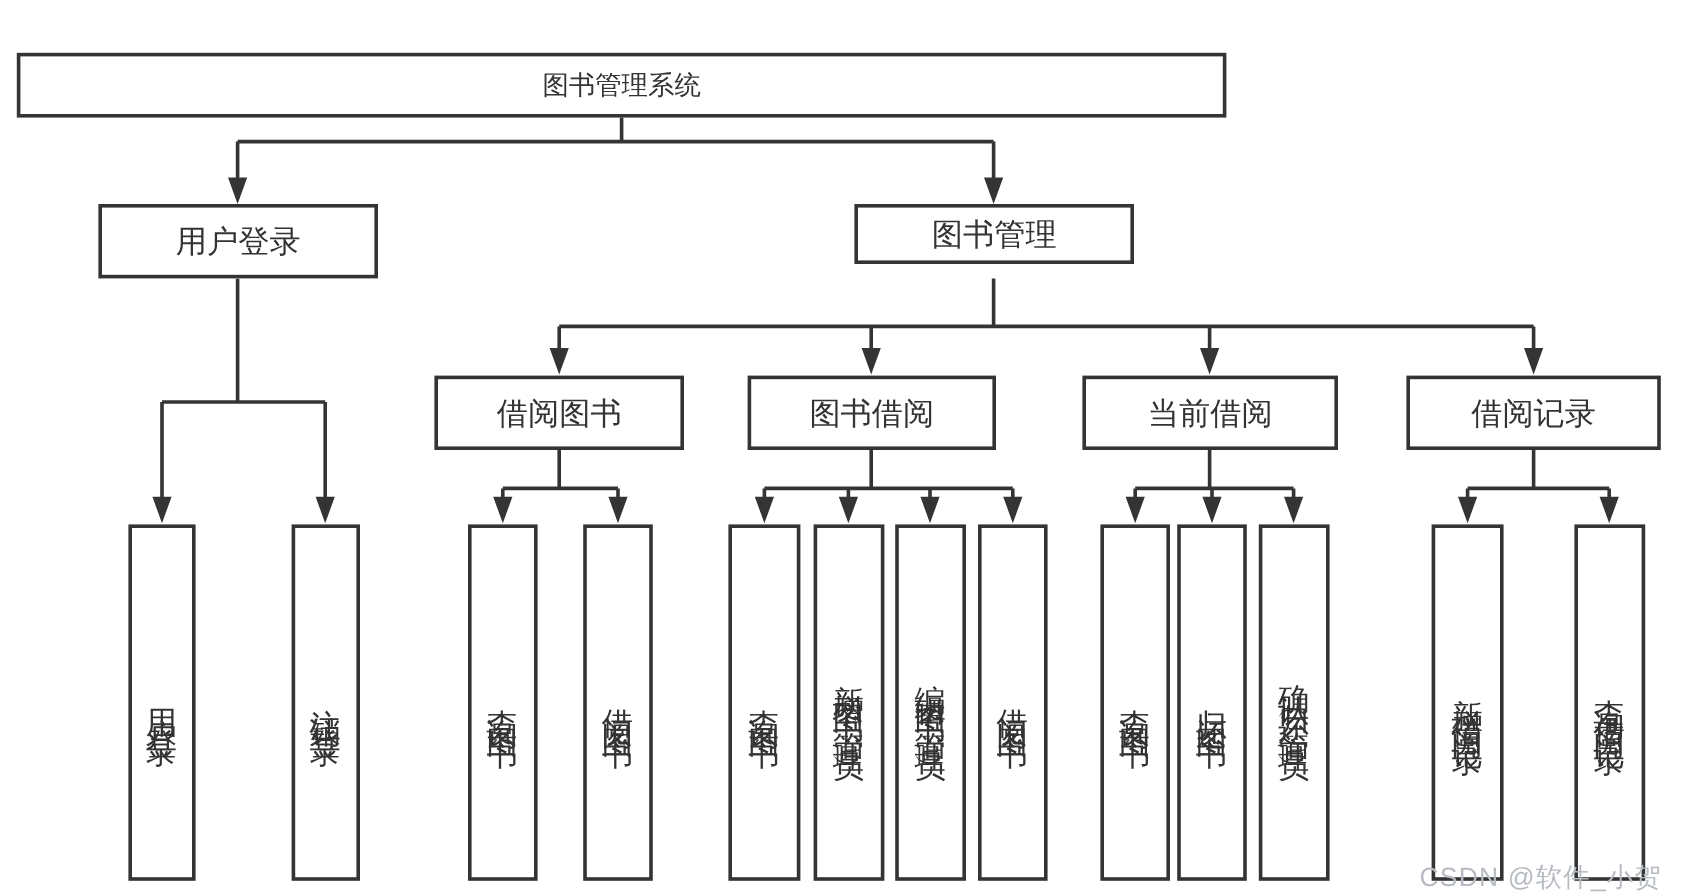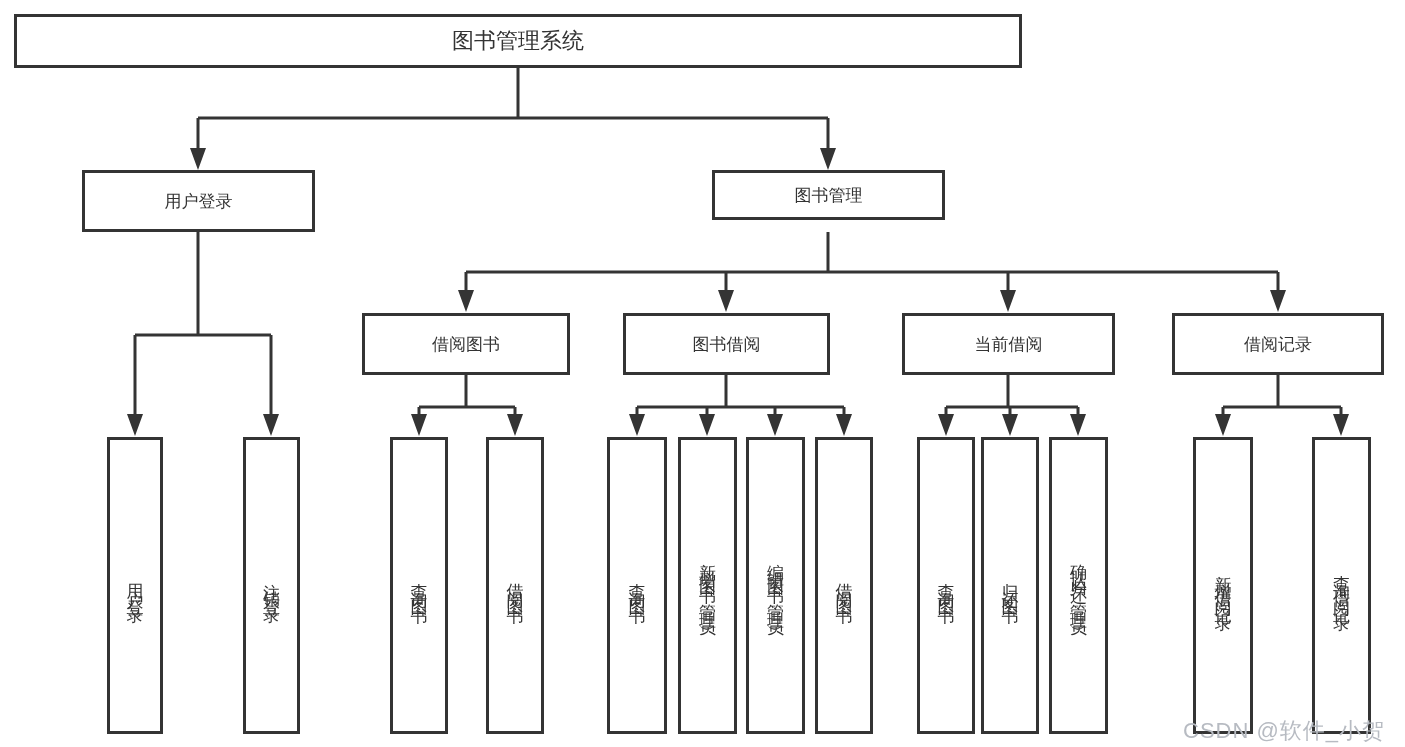--- a/index.html
+++ b/index.html
@@ -18,25 +18,25 @@
   }
   .node {
     position: absolute;
     box-sizing: border-box;
     border: 3px solid #343434;
     background: #ffffff;
     display: flex;
     align-items: center;
     justify-content: center;
     color: #333333;
-    font-size: 17px;
+    font-size: 26px;
     line-height: 1;
     white-space: nowrap;
   }
-  .node.root { font-size: 22px; }
+  .node.root { font-size: 22px; margin-top: 30px; }
   .node.vert .label {
     writing-mode: vertical-rl;
     text-orientation: mixed;
     letter-spacing: 8px;
     white-space: nowrap;
   }
   .watermark {
     position: absolute;
     left: 1183px;
     top: 716px;

